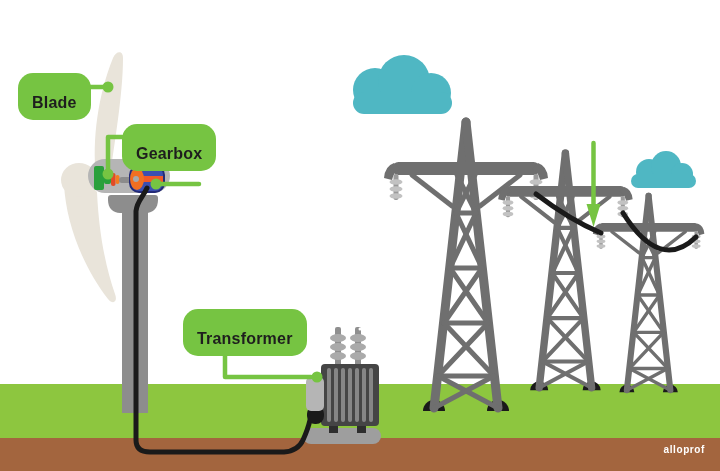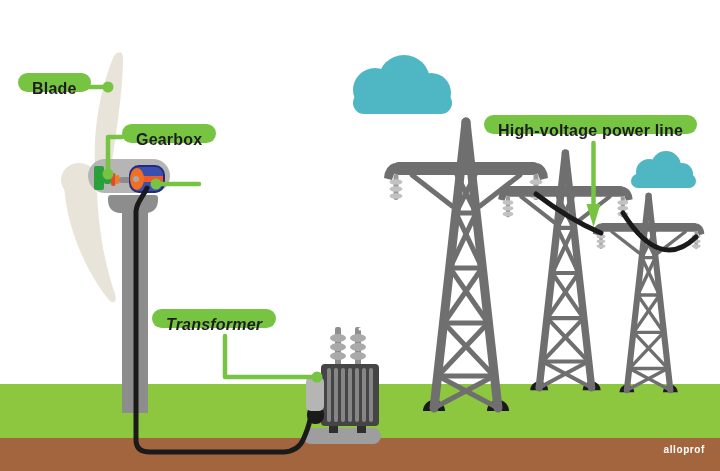--- a/index.html
+++ b/index.html
@@ -6,21 +6,21 @@
   .canvas{
     position:relative;width:720px;height:471px;background:#fff;overflow:hidden;
     font-family:"Liberation Sans","DejaVu Sans",sans-serif;
   }
   .scene{position:absolute;left:0;top:0;z-index:1;}
   .pill{
     position:absolute;z-index:3;
     background:var(--label-pill,#76c442);
     color:var(--label-text,#1e1e1e);
     font-weight:800;font-size:16px;line-height:27px;height:15px;
-    padding:2px 14px;border-radius:15px;white-space:nowrap;
+    padding:16px 14px;border-radius:15px;white-space:nowrap;
     letter-spacing:.2px;
   }
   .watermark{
     position:absolute;z-index:3;right:15px;top:444px;
     color:var(--watermark-text,#fff);font-weight:700;font-size:10px;
     letter-spacing:.6px;
   }
 </style>
 </head>
 <body>
@@ -160,17 +160,16 @@
       <circle cx="108" cy="87" r="5.5"></circle>
       <circle cx="108" cy="174" r="5.5"></circle>
       <circle cx="156" cy="184" r="5.5"></circle>
       <circle cx="317" cy="377" r="5.5"></circle>
       <polygon points="586.5,204 600.5,204 593.5,227"></polygon>
     </g>
   </svg>
 
   <div class="pill" style="left:18px;top:73px;">Blade</div>
   <div class="pill" style="left:122px;top:124px;">Gearbox</div>
-  <div class="pill" style="left:152px;top:309px;font-style:italic;">Transformer</div>
-  <div class="pill" style="left:484px;top:115px;">High-voltage power line</div>
+  <div class="pill" style="left:183px;top:309px;">Transformer</div>
 
   <div class="watermark">alloprof</div>
 </div>
 
 </body></html>

